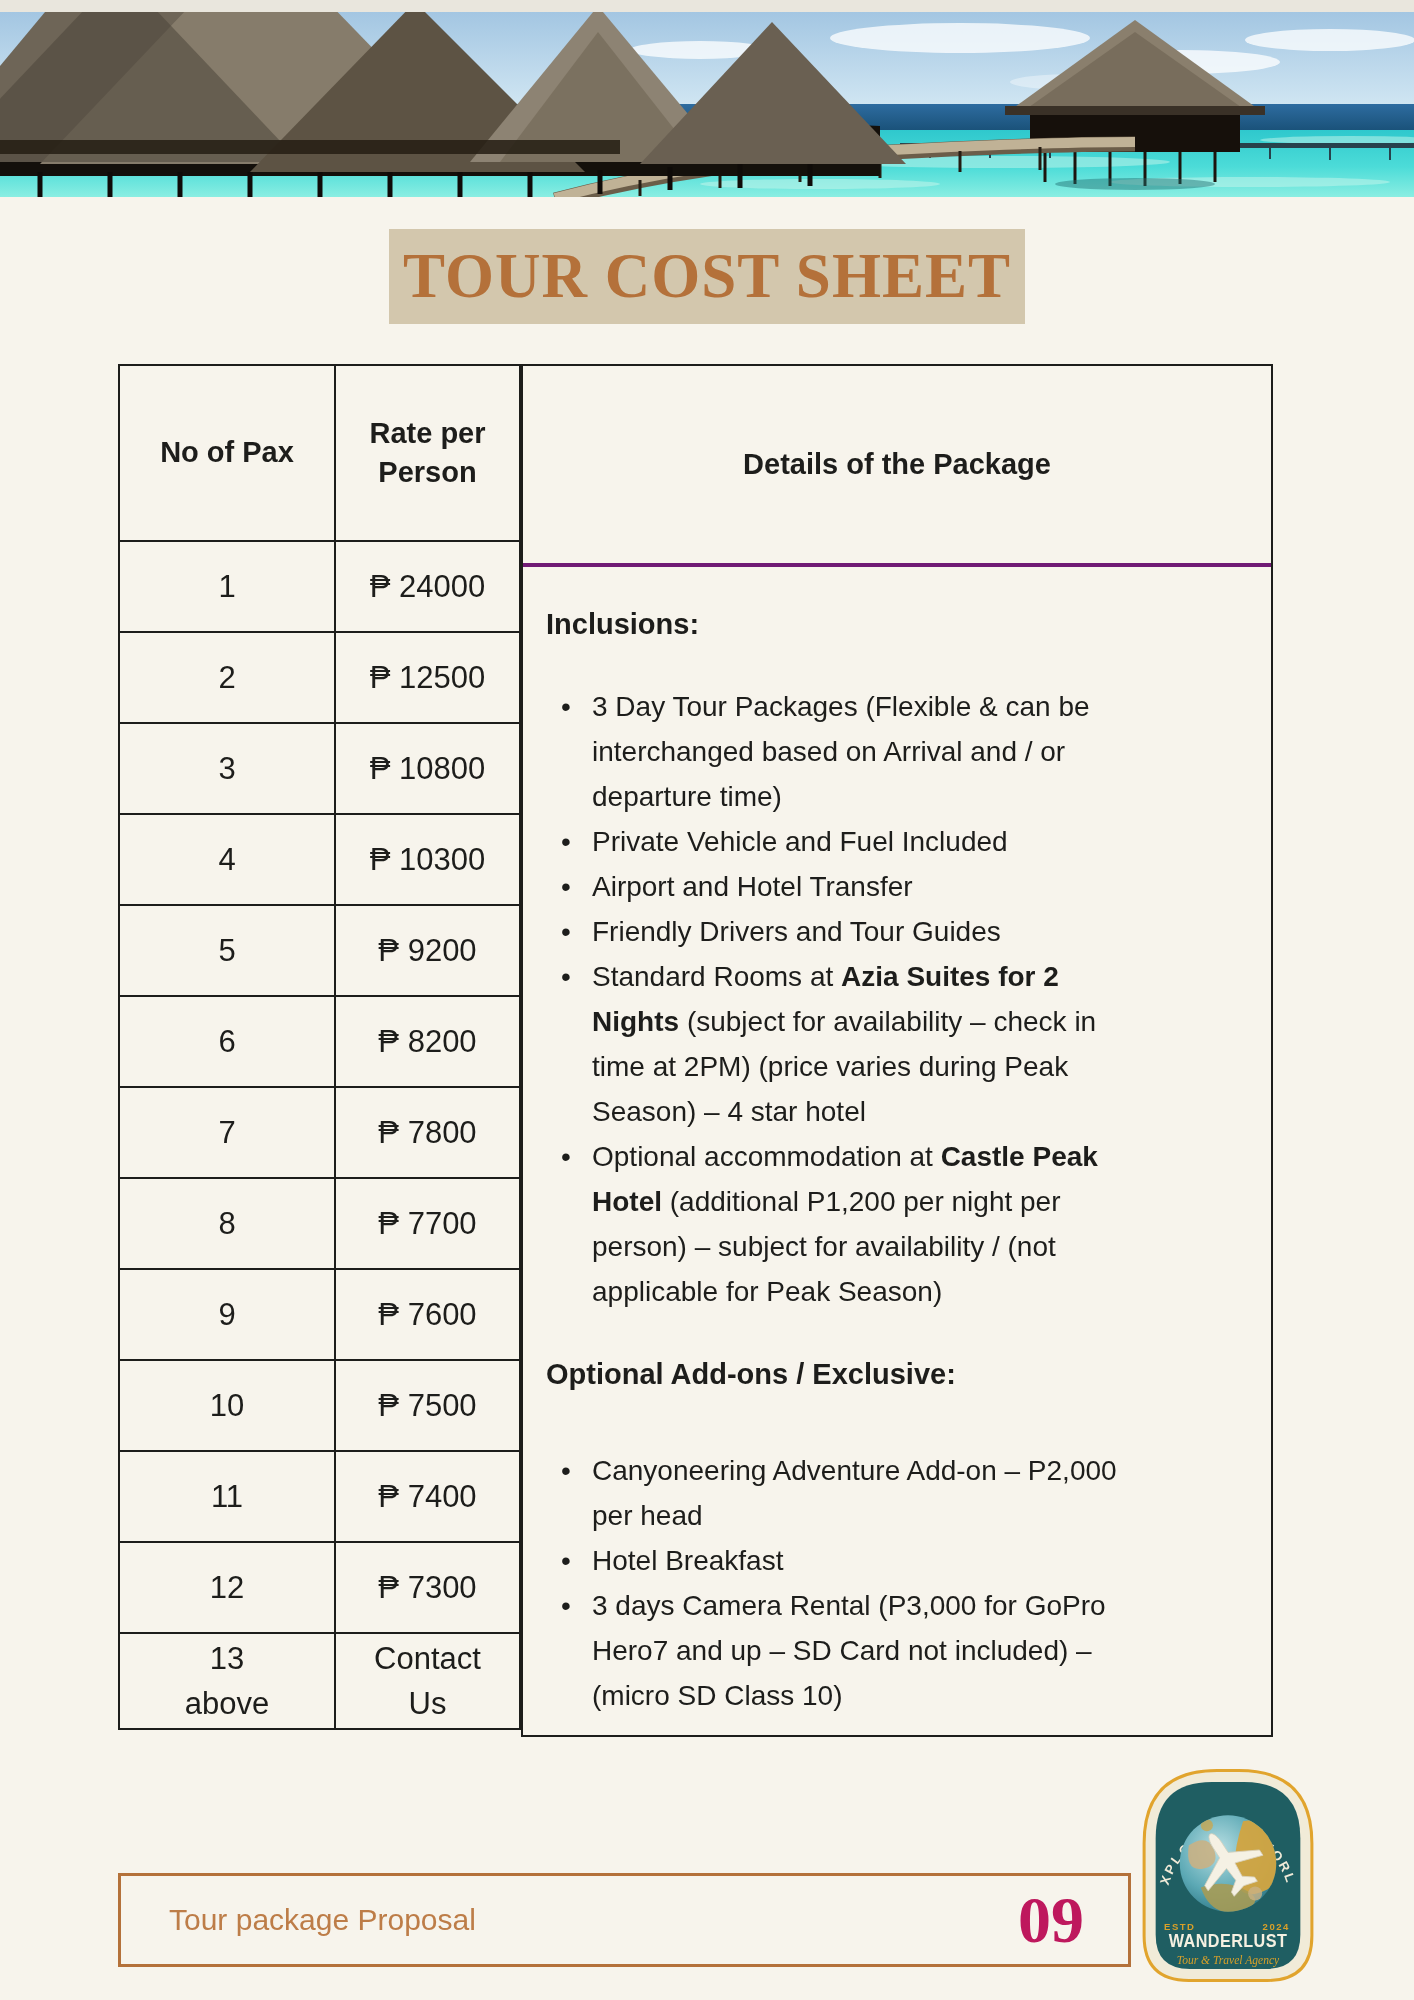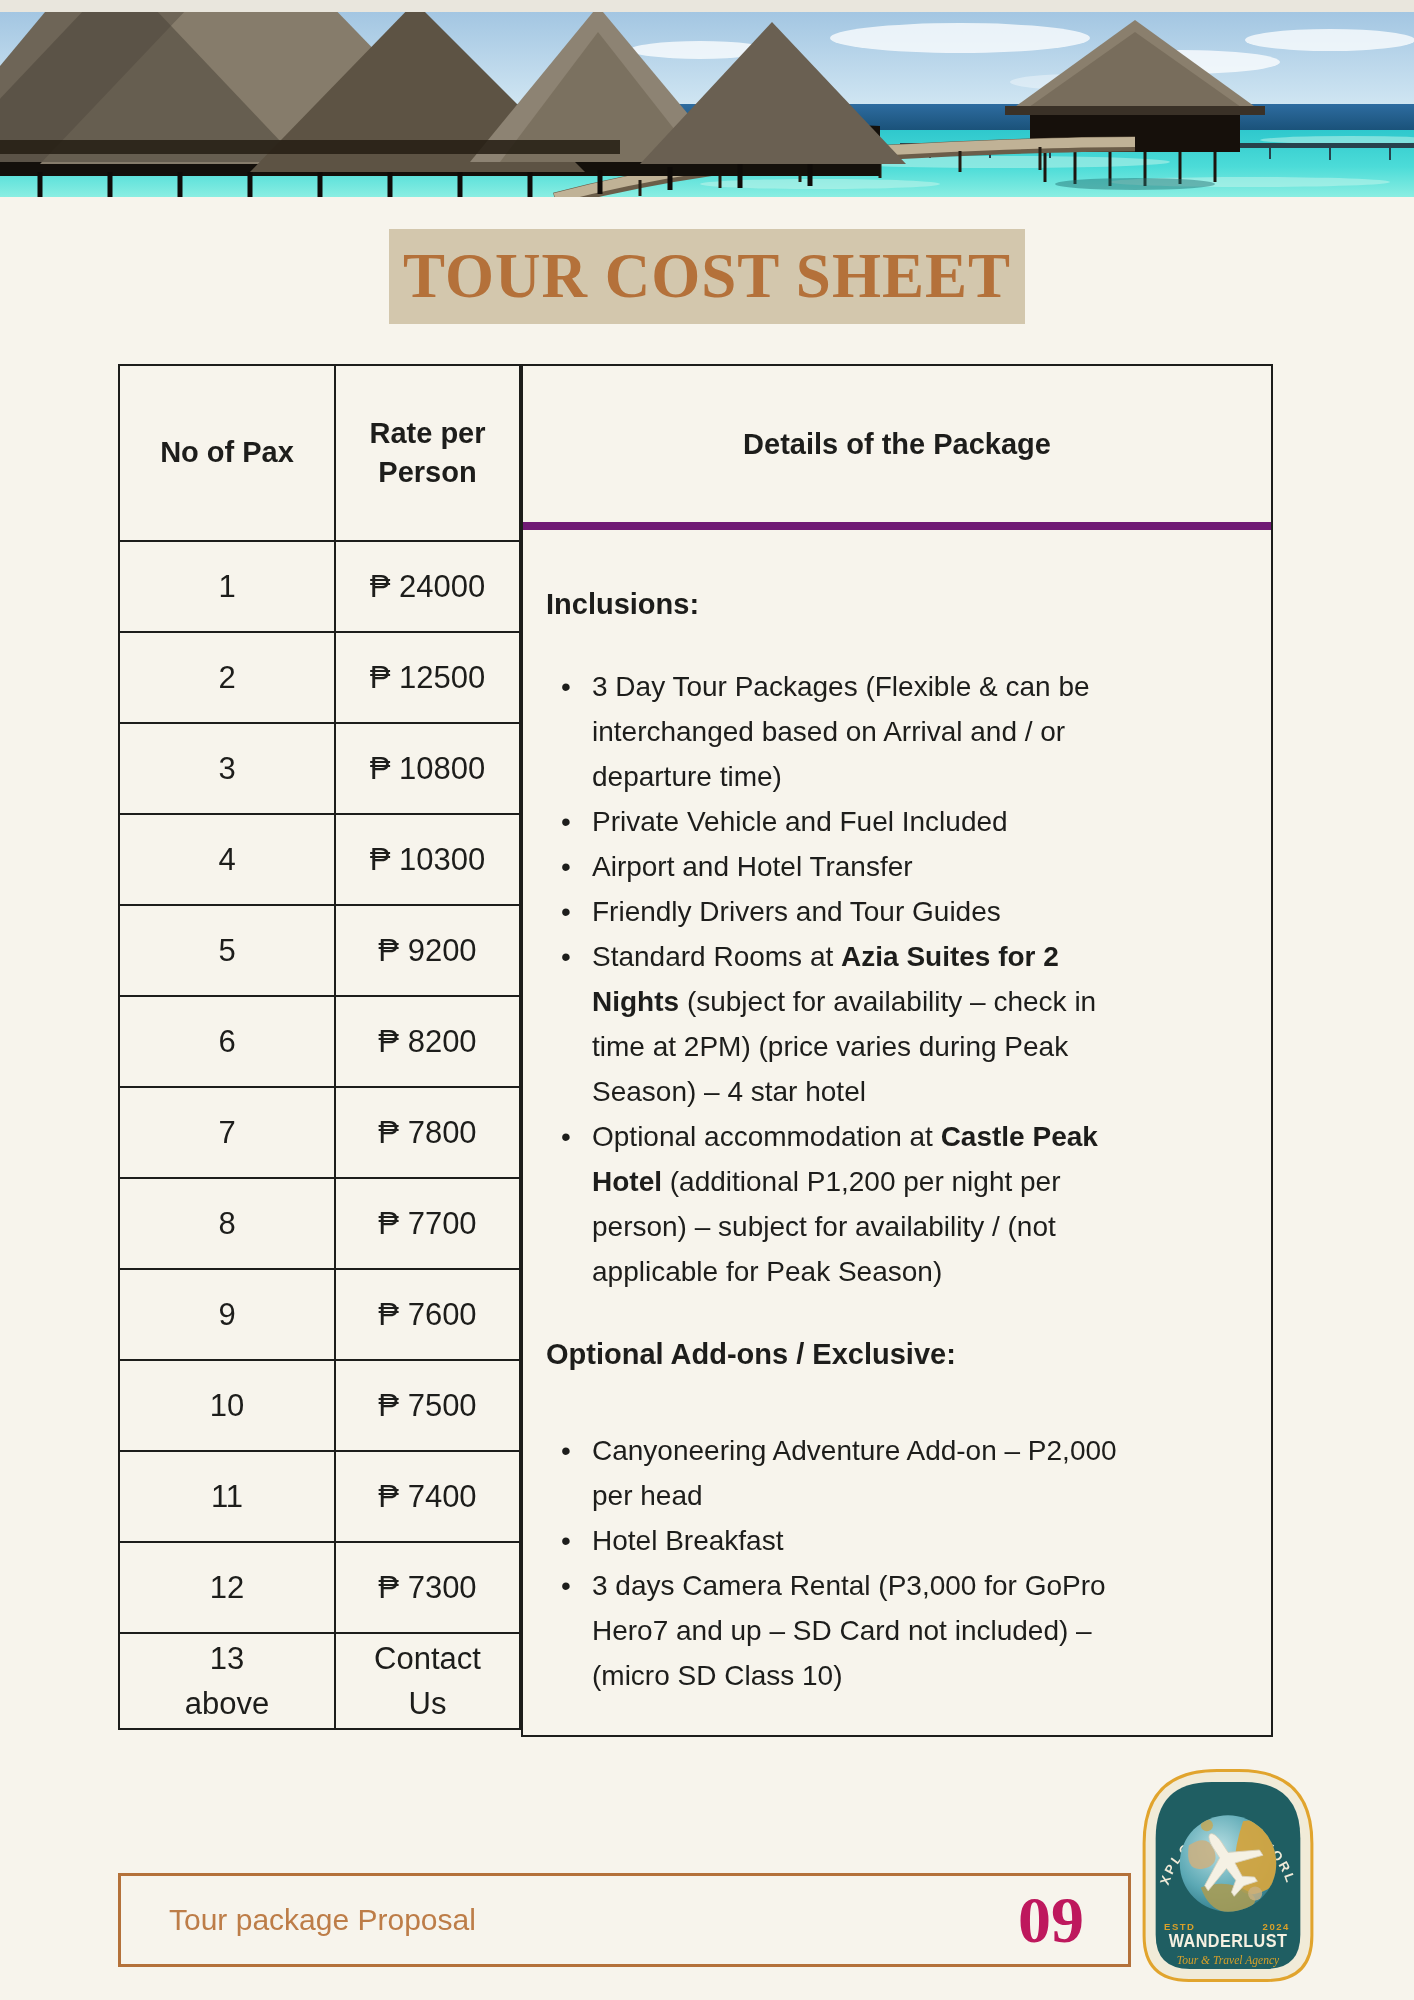--- a/index.html
+++ b/index.html
@@ -34,25 +34,25 @@
   .pax-table tbody tr{height:91px;}
   .pax-table tbody tr.tall{height:96px;}
   .pre{white-space:pre-line;line-height:45px;}
   
   .details{
     position:absolute;left:521px;top:352px;width:752px;height:1373px;
     border:2px solid #1d1d1b;box-sizing:border-box;
     display:flex;flex-direction:column;
   }
   .details-header{
-    height:164px;flex:0 0 auto;border-bottom:8px solid #701a75;box-sizing:border-box;
+    height:201px;flex:0 0 auto;border-bottom:4px solid #701a75;box-sizing:border-box;
     display:flex;align-items:center;justify-content:center;
     font-size:29px;font-weight:700;
   }
-  .details-body{flex:1;padding:56px 26px 0 23px;font-size:28px;line-height:45px;}
+  .details-body{flex:1;padding:39px 26px 0 23px;font-size:28px;line-height:45px;}
   .sec-heading{font-weight:700;font-size:29px;margin:0;line-height:36px;}
   .sec-heading.first{margin-bottom:42px;}
   .sec-heading.second{margin-top:42px;margin-bottom:56px;}
   ul.blist{list-style:none;margin:0;padding:0;}
   .blist li{position:relative;padding-left:46px;white-space:pre-line;}
   .blist li::before{content:"•";position:absolute;left:15px;top:0;}
   .blist b{font-weight:700;}
   
   .footer-box{
     position:absolute;left:118px;top:1861px;width:1013px;height:94px;

